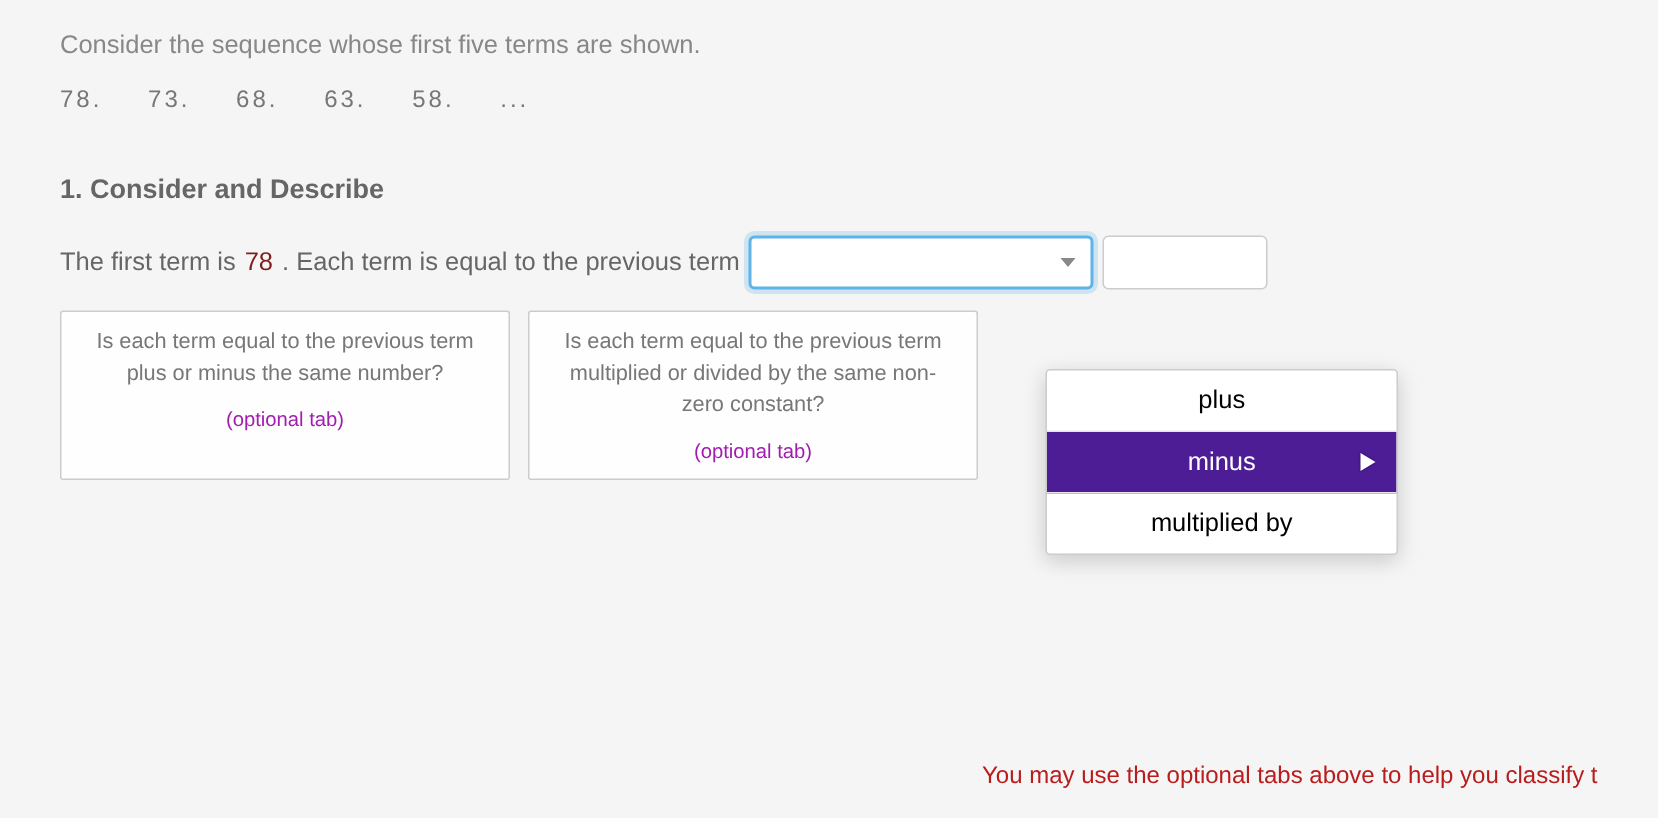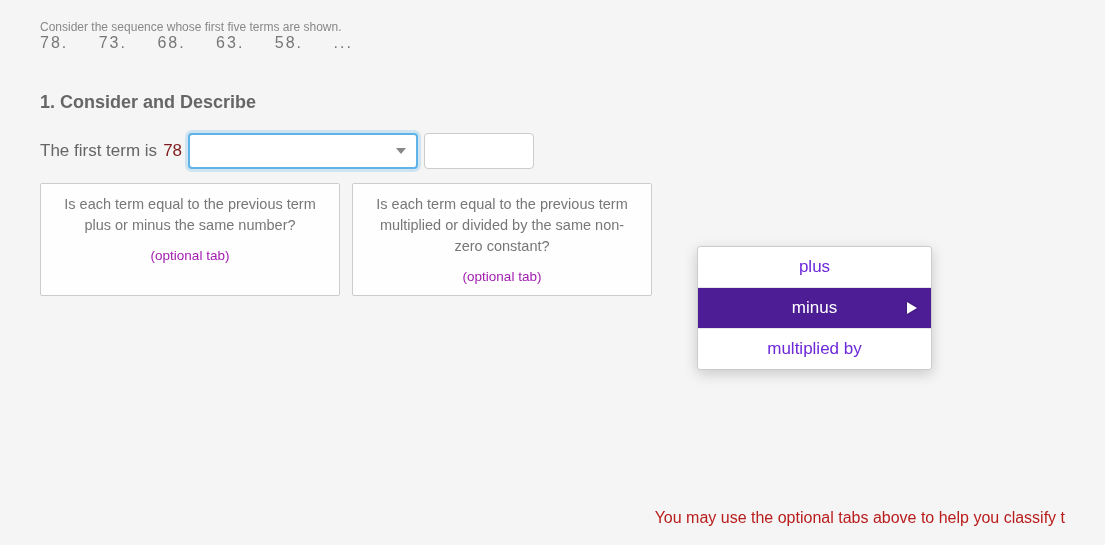--- a/index.html
+++ b/index.html
@@ -12,21 +12,22 @@
       background: #f5f5f5;
       color: #555;
       width: 1105px;
       height: 545px;
       padding: 20px 40px;
       position: relative;
       overflow: hidden;
     }
     .prompt-text {
       color: #888;
-      font-size: 12px;
+      font-size: 17px;
+      margin-bottom: 18px;
     }
     .sequence {
       color: #777;
       font-size: 16px;
       margin-bottom: 40px;
       letter-spacing: 2px;
     }
     .sequence span {
       margin-right: 24px;
     }
@@ -108,21 +109,21 @@
       background: #fff;
       border: 1px solid #ccc;
       border-radius: 3px;
       box-shadow: 0 4px 14px rgba(0,0,0,0.18);
       z-index: 50;
       overflow: hidden;
     }
     .dropdown-menu .opt {
       padding: 10px 14px;
       font-size: 17px;
-      color: #6d28d9;
+      color: #000000;
       border-bottom: 1px solid #e6e6e6;
       text-align: center;
       cursor: pointer;
     }
     .dropdown-menu .opt:last-child {
       border-bottom: none;
     }
     .dropdown-menu .opt.highlight {
       background: #4c1d95;
       color: #fff;
@@ -170,20 +171,21 @@
 </div>
 
 <div class="section-title">
   <span>1.</span>
   <span>Consider and Describe</span>
 </div>
 
 <div class="sentence-row">
   <span>The first term is </span>
   <span class="bold-num">78</span>
+  <span> . Each term is equal to the previous term</span>
   <span class="dropdown-field">
     <span class="dropdown-caret"></span>
   </span>
   <span class="blank-box"></span>
 </div>
 
 <div class="tabs-row">
   <div class="tab-card">
     <div>Is each term equal to the previous term plus or minus the same number?</div>
     <div class="optional">(optional tab)</div>

